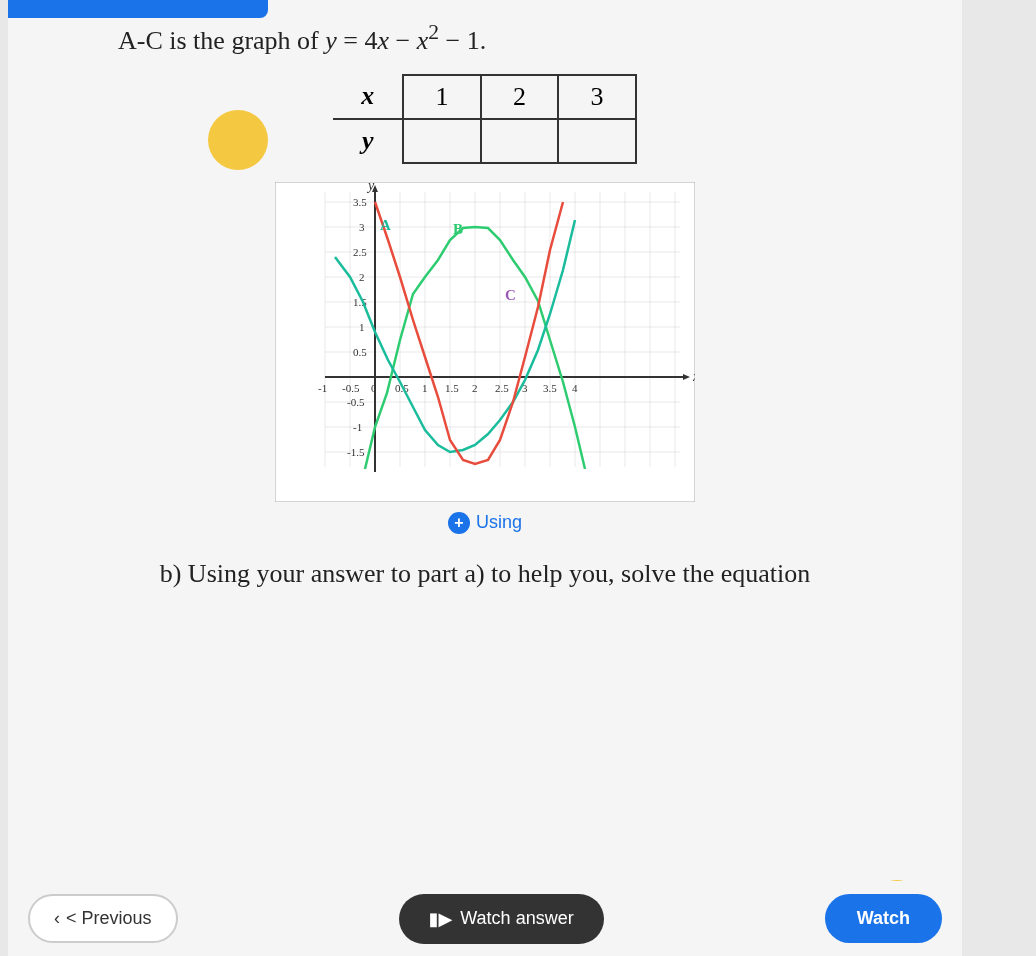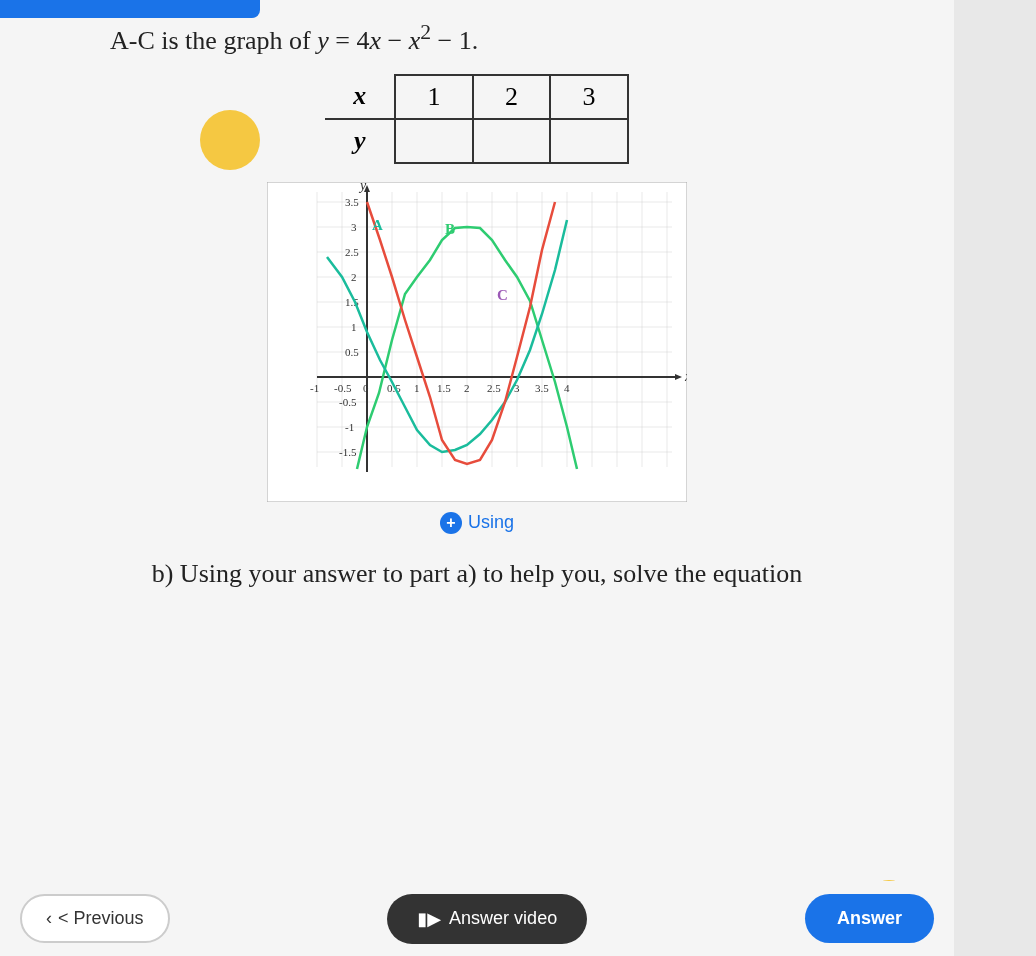--- a/index.html
+++ b/index.html
@@ -13,20 +13,21 @@
     }
     .main-container {
       background: #f5f5f5;
       width: 954px;
       height: 956px;
       display: flex;
       flex-direction: column;
       align-items: center;
       position: relative;
       padding: 20px 30px 0 30px;
+      margin-left: 8px;
     }
     .top-equation {
       font-size: 26px;
       color: #222;
       margin-bottom: 18px;
       align-self: flex-start;
       margin-left: 80px;
     }
     .table-section {
       margin-bottom: 18px;
@@ -297,19 +298,19 @@
     <div>b) Using your answer to part a) to help you, solve the equation</div>
   </div>
 
   <div class="bottom-bar">
     <button class="prev-button">
       <span>‹</span>
       <span>&lt; Previous</span>
     </button>
     <button class="watch-button">
       <span>▮▶</span>
-      <span>Answer video</span>
+      <span>Watch answer</span>
     </button>
     <button class="answer-button">
-      <span>Answer</span>
+      <span>Watch</span>
     </button>
   </div>
 </div>
 
 </body></html>

